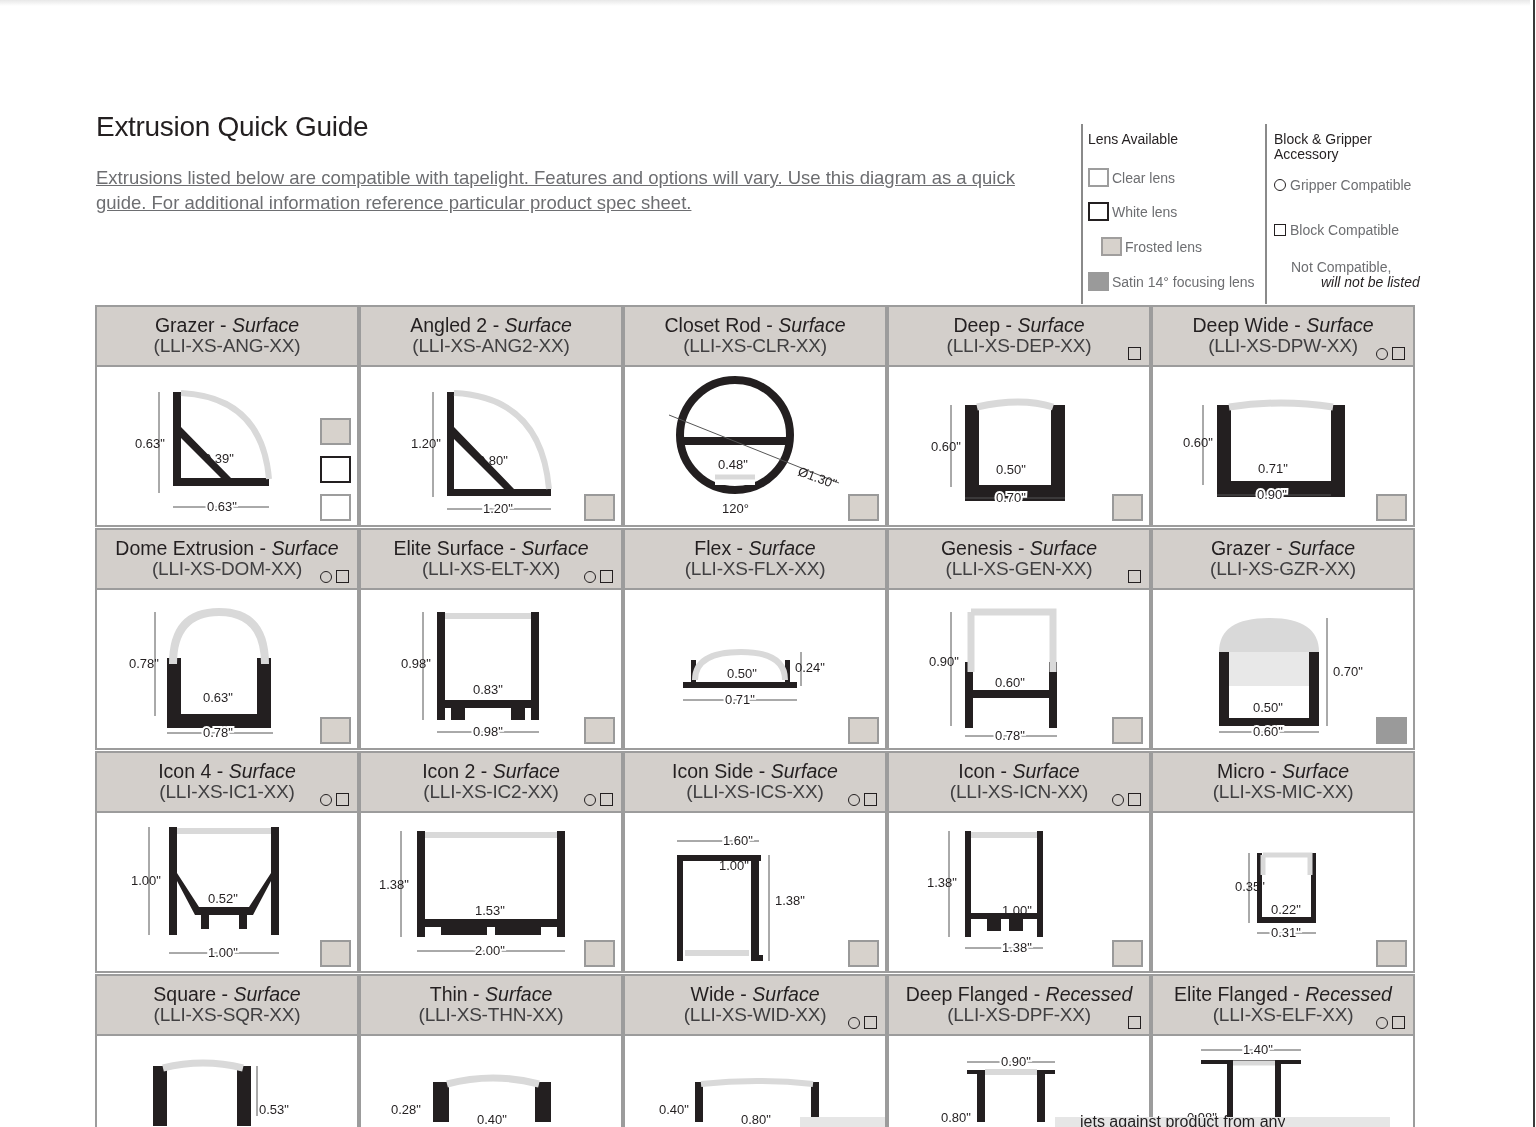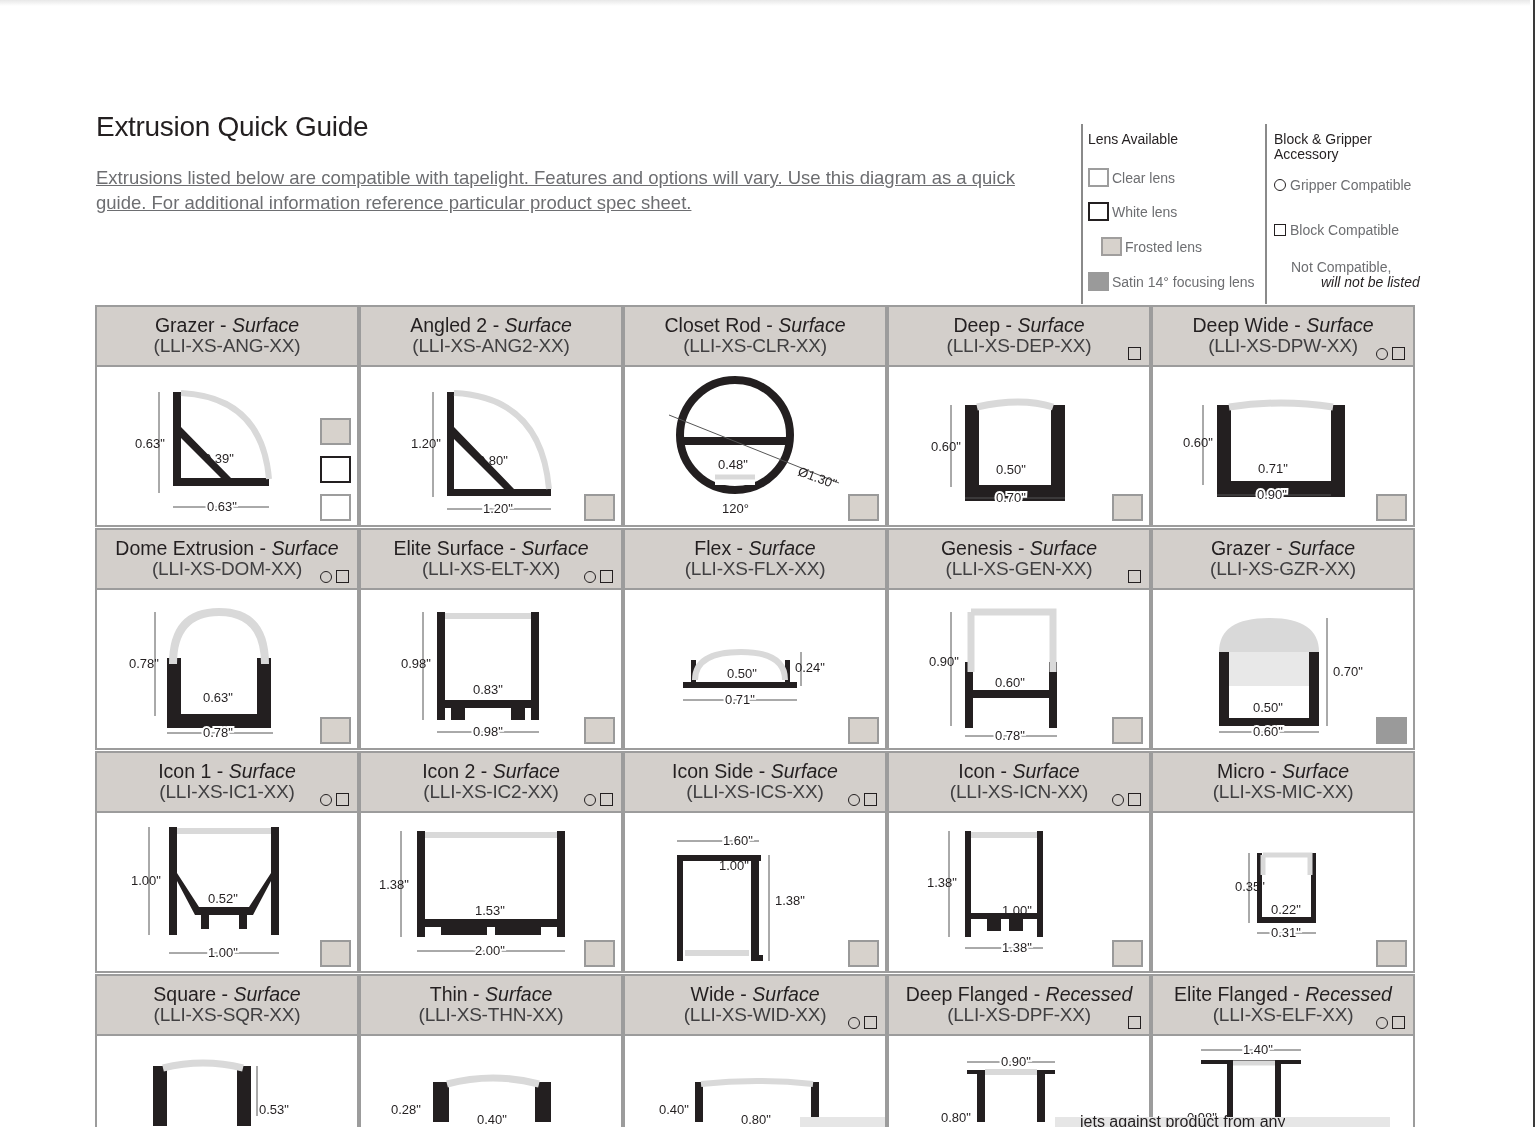--- a/index.html
+++ b/index.html
@@ -305,21 +305,21 @@
           <text class="dim" x="180" y="86">0.70"</text>
           <text class="dim" x="100" y="122">0.50"</text>
           <line x1="66" y1="142" x2="166" y2="142" stroke="#555"></line>
           <text class="dim" x="100" y="146" style="paint-order:stroke;stroke:#fff;stroke-width:4px">0.60"</text>
         </svg>
         <div class="lens satin" style="bottom:6px;"></div>
       </div>
     </div>
     <div class="cell" style="left: 0px; top: 446px;">
       <div class="hdr">
-        <span class="name"><span>Icon 1</span> - <i>Surface</i></span>
+        <span class="name"><span>Icon 4</span> - <i>Surface</i></span>
         <span class="sku">(LLI-XS-IC1-XX)</span>
         <div class="acc">
           <span class="circ"></span>
           <span class="sq"></span>
         </div>
       </div>
       <div class="body">
         <svg width="260" height="160" viewBox="0 0 260 160">
           <path d="M72 14 h8 v108 h-8z M174 14 h8 v108 h-8z M80 60 l22 34 h50 l22 -34 v8 l-18 34 h-58 l-18 -34z M104 102 h8 v14 h-8z M142 102 h8 v14 h-8z" fill="#231f20"></path>
           <path d="M80 18 h94" stroke="#d9d9d9" stroke-width="6"></path>

